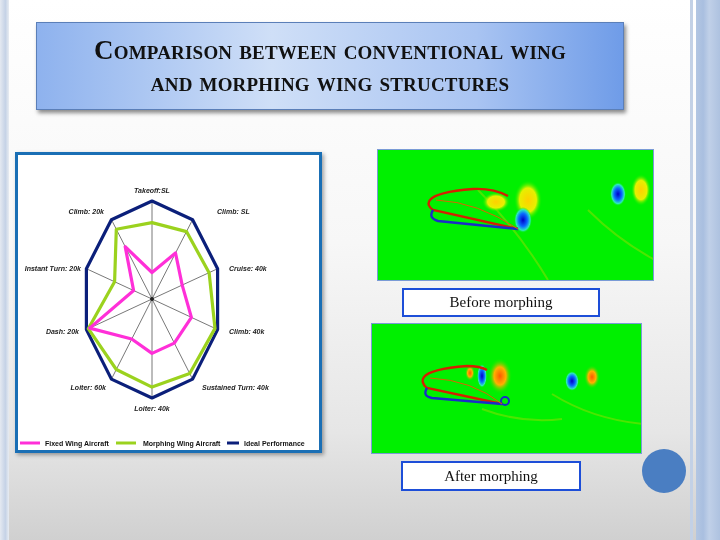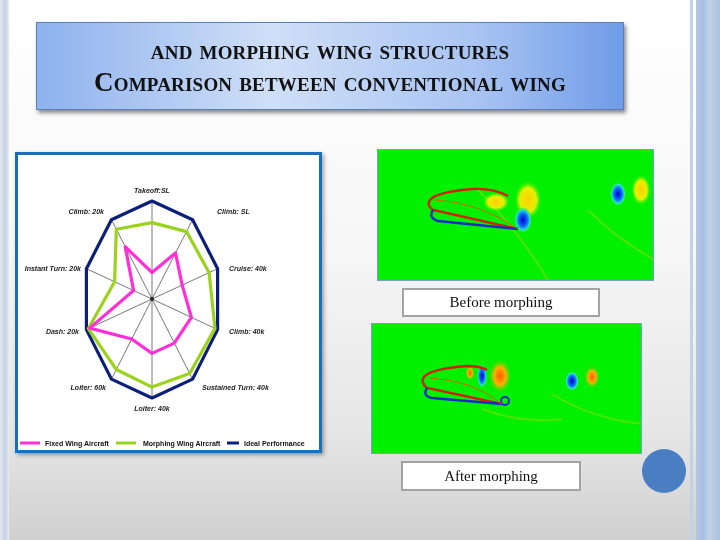--- a/index.html
+++ b/index.html
@@ -26,39 +26,39 @@
     background:#fff; border:3px solid #1a6fb5; box-sizing:border-box;
     box-shadow: 2px 2px 4px rgba(0,0,0,0.35);
   }
   .chart-frame svg { position:absolute; left:-3px; top:-3px; }
   .axis-label { font-family:"Liberation Sans", sans-serif; font-size:7px; font-style:italic; font-weight:bold; fill:#222; }
   .legend-text { font-family:"Liberation Sans", sans-serif; font-size:7px; font-weight:bold; fill:#111; }
   .cfd {
     position:absolute; background:#00f000; border:1px solid #7a9bd6; box-sizing:border-box; overflow:hidden;
   }
   .caption {
-    position:absolute; background:#fff; border:2px solid #a3a3a3; box-sizing:border-box;
+    position:absolute; background:#fff; border:2px solid #1d4ed8; box-sizing:border-box;
     display:flex; align-items:center; justify-content:center;
     font-family:"Liberation Serif", serif; font-size:15px; color:#111;
   }
   .circle {
     position:absolute; left:642px; top:449px; width:44px; height:44px; border-radius:50%;
     background:#4a7ec2;
   }
 </style>
 </head>
 <body>
 
 <div class="stripe" style="left:690px;width:3px;background:#c3d1e6;"></div>
 <div class="stripe" style="left:696px;width:24px;background:linear-gradient(to right,#b3c6e2 0%,#a9bfe0 30%,#c0d0e8 55%,#aec2e0 100%);"></div>
 <div class="stripe" style="left:0;width:9px;background:linear-gradient(to right,#e4e9f1,#c5d2e6 60%,#e8ecf2);"></div>
 
 <div class="title-box">
+  <div class="title-line">Comparison between conventional wing</div>
   <div class="title-line">and morphing wing structures</div>
-  <div class="title-line">Comparison between conventional wing</div>
 </div>
 
 <div class="chart-frame">
   <svg id="radar" width="307" height="301">
       <line x1="137" y1="147" x2="137" y2="49" stroke="#555" stroke-width="0.8"></line>
       <line x1="137" y1="147" x2="177.55718240818064" y2="67.71633455125514" stroke="#555" stroke-width="0.8"></line>
       <line x1="137" y1="147" x2="202.62289962436557" y2="116.71633455125516" stroke="#555" stroke-width="0.8"></line>
       <line x1="137" y1="147" x2="202.6228996243656" y2="177.5926824431198" stroke="#555" stroke-width="0.8"></line>
       <line x1="137" y1="147" x2="177.55718240818067" y2="227.09268244311977" stroke="#555" stroke-width="0.8"></line>
       <line x1="137" y1="147" x2="137" y2="246" stroke="#555" stroke-width="0.8"></line>

